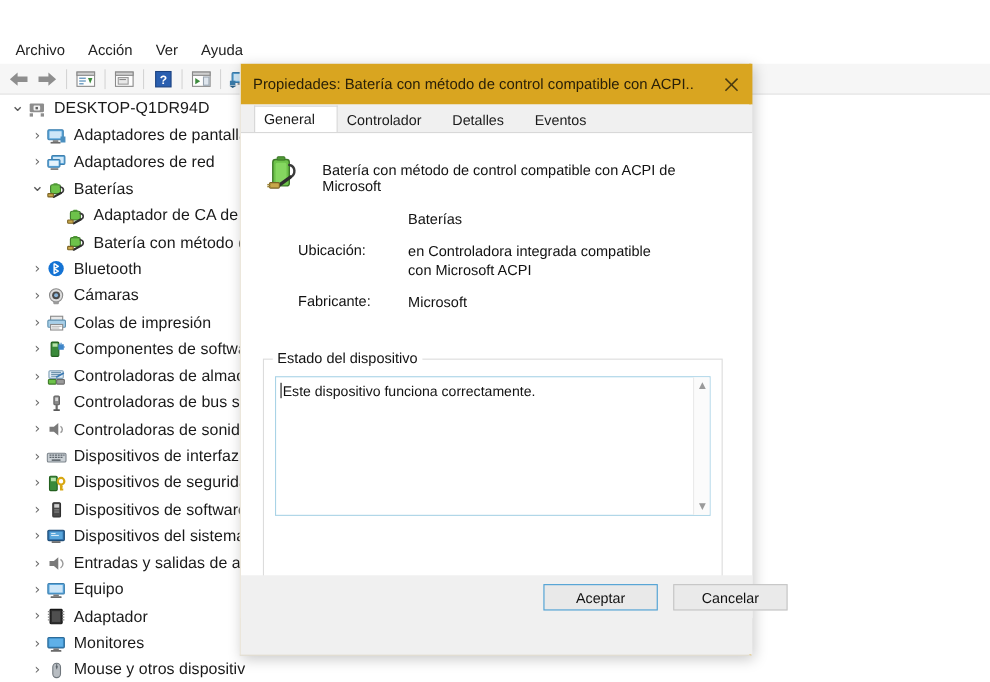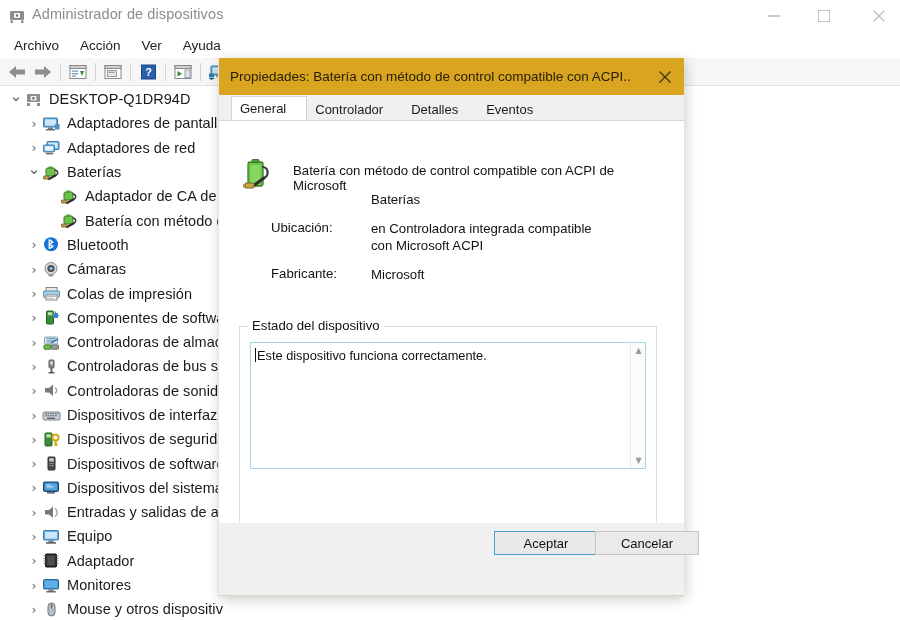--- a/index.html
+++ b/index.html
@@ -155,21 +155,21 @@
   #dialog-body {
     position: absolute; left: 0; top: 62px;
     width: 465px; height: 442px;
     background: #ffffff;
     border-top: 1px solid #d8d8d8;
   }
 
   
   #device-header {
     position: absolute; left: 20px; top: 18px;
-    width: 425px; display: flex; align-items: flex-start; margin-top: 17px;
+    width: 425px; display: flex; align-items: center;
   }
   #device-big-icon { width: 38px; height: 38px; flex: 0 0 38px; }
   #device-name {
     margin-left: 16px; margin-top: 7px;
     font-size: 13.2px; color: #111;
   }
 
   
   #device-info {
     position: absolute; left: 52px; top: 70px; width: 400px;
@@ -234,52 +234,27 @@
   }
   .dlg-btn {
     position: absolute; top: 8px;
     height: 24px; width: 104px;
     background: #eaeaea;
     border: 1px solid #c4c4c4;
     font-size: 13px; color: #111;
     display: flex; align-items: center; justify-content: center;
   }
   #btn-accept { left: 275px; border: 1px solid #4a9fd4; background: #e9e9e9; }
-  #btn-cancel { left: 376px; }
+  #btn-cancel { left: 393px; }
 </style>
 </head>
 <body>
 
 <div id="app-window">
 
-  <div id="window-titlebar">
-    <span id="app-icon">
-      <svg width="18" height="18" viewBox="0 0 18 18">
-        <rect x="2" y="4" width="14" height="9" rx="1" fill="#8d8d8d"></rect>
-        <rect x="6" y="6" width="6" height="5" rx="1" fill="#f2f2f2"></rect>
-        <rect x="8" y="7.5" width="2" height="2" fill="#666"></rect>
-        <rect x="2.5" y="13.5" width="2.5" height="2.5" fill="#8d8d8d"></rect>
-        <rect x="13" y="13.5" width="2.5" height="2.5" fill="#8d8d8d"></rect>
-      </svg>
-    </span>
-    <span id="window-title">Administrador de dispositivos</span>
-
-    <div class="caption-btn" id="btn-minimize">
-      <i class="cap-dash"></i>
-    </div>
-    <div class="caption-btn" id="btn-maximize">
-      <i class="cap-square"></i>
-    </div>
-    <div class="caption-btn" id="btn-close">
-      <svg width="14" height="14" viewBox="0 0 14 14">
-        <line x1="1.5" y1="1.5" x2="12.5" y2="12.5" stroke="#bdbdbd" stroke-width="1.3"></line>
-        <line x1="12.5" y1="1.5" x2="1.5" y2="12.5" stroke="#bdbdbd" stroke-width="1.3"></line>
-      </svg>
-    </div>
-  </div>
 
   <div id="menubar">
     <div class="menu-item">Archivo</div>
     <div class="menu-item">Acción</div>
     <div class="menu-item">Ver</div>
     <div class="menu-item">Ayuda</div>
   </div>
 
   <div id="toolbar">
     <div class="tb-btn" style="margin-left:4px">

